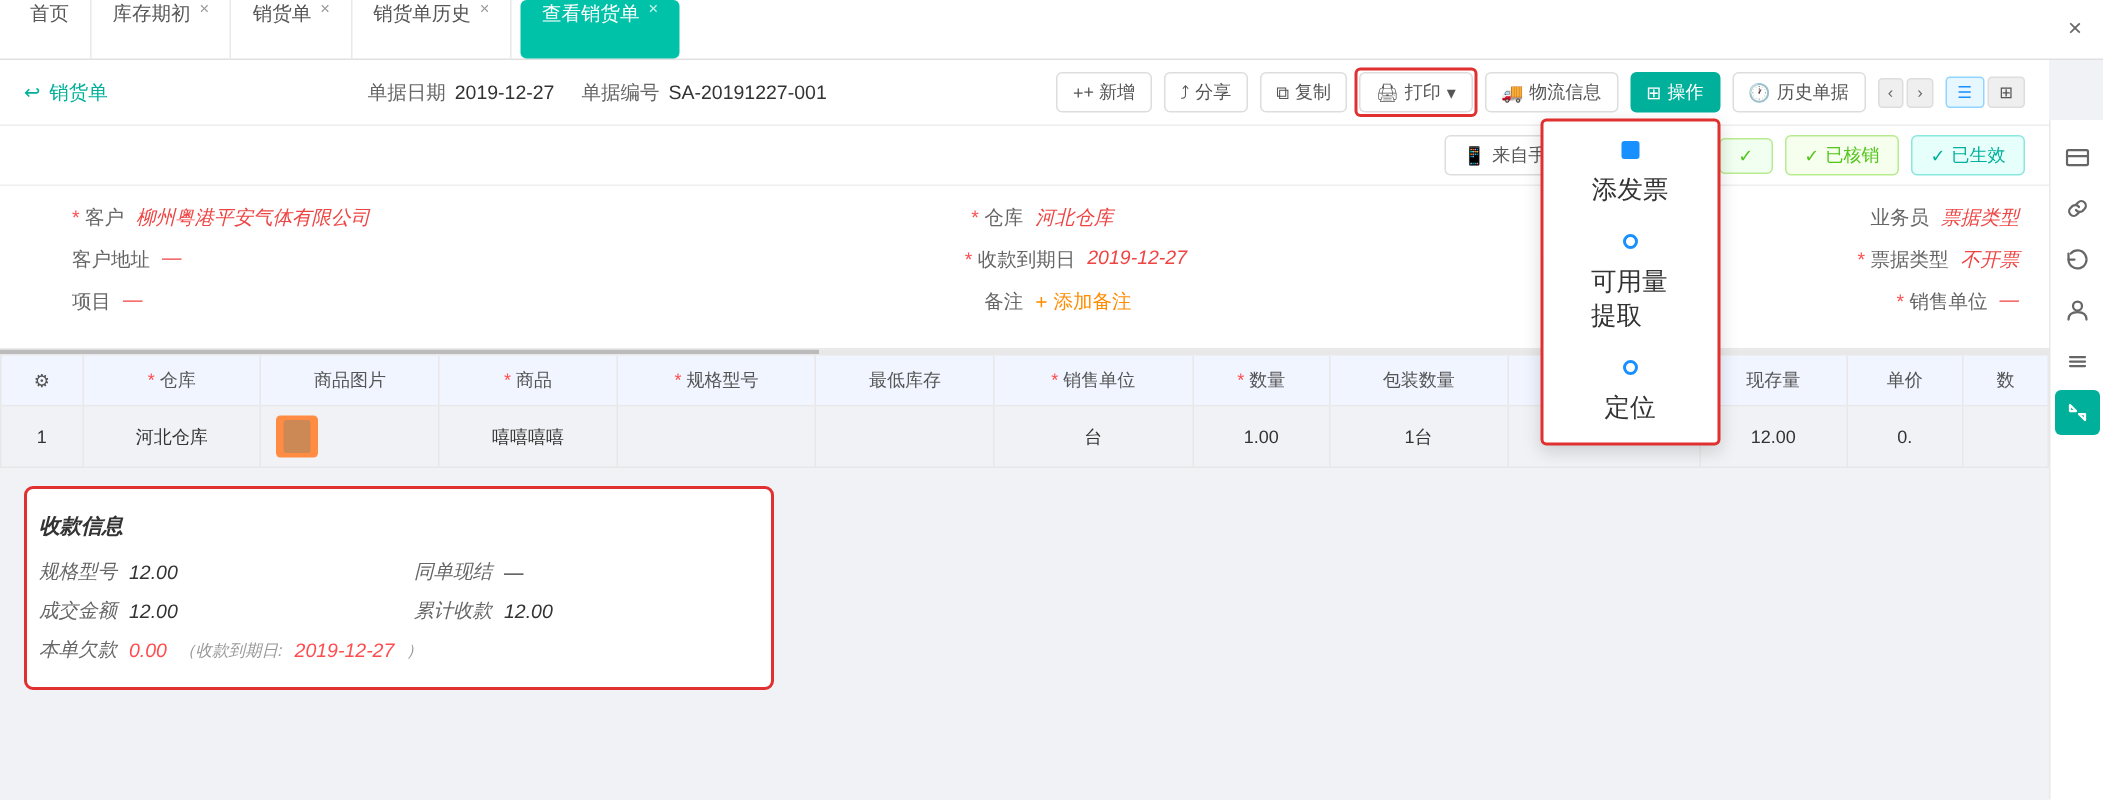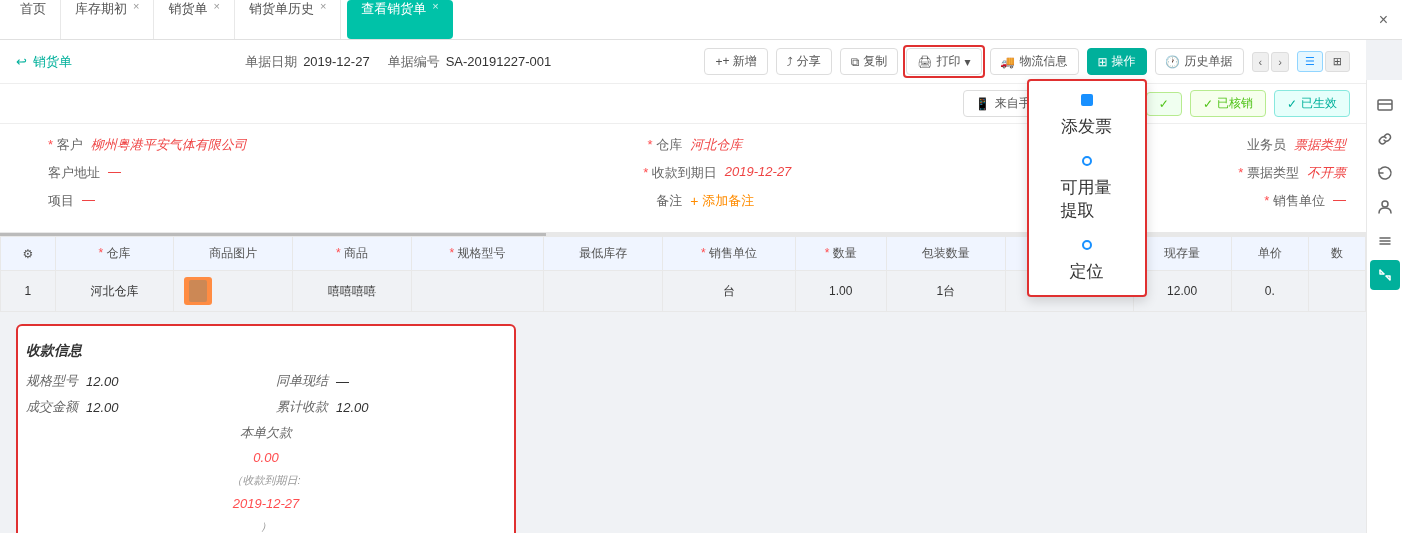--- a/index.html
+++ b/index.html
@@ -389,21 +389,21 @@
             <span class="summary-value">—</span>
           </div>
           <div class="summary-row">
             <span class="summary-label">成交金额</span>
             <span class="summary-value">12.00</span>
           </div>
           <div class="summary-row">
             <span class="summary-label">累计收款</span>
             <span class="summary-value">12.00</span>
           </div>
-          <div class="summary-row" style="grid-column: 1 / span 2; flex-direction: column;">
+          <div class="summary-row" style="grid-column: 1 / span 2;">
             <span class="summary-label">本单欠款</span>
             <span class="overdue-value">0.00</span>
             <span class="overdue-note">（收款到期日:</span>
             <span class="overdue-date">2019-12-27</span>
             <span class="overdue-note">）</span>
           </div>
         </div>
       </div>
 
     </div>

